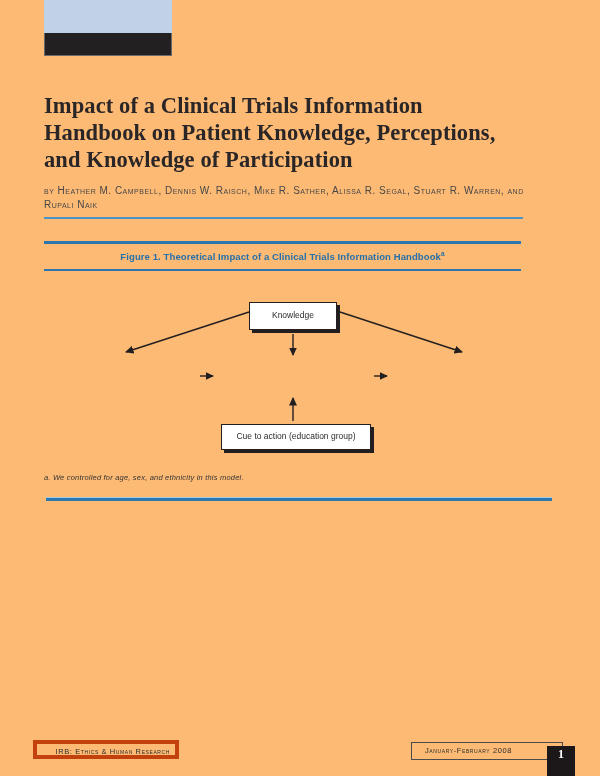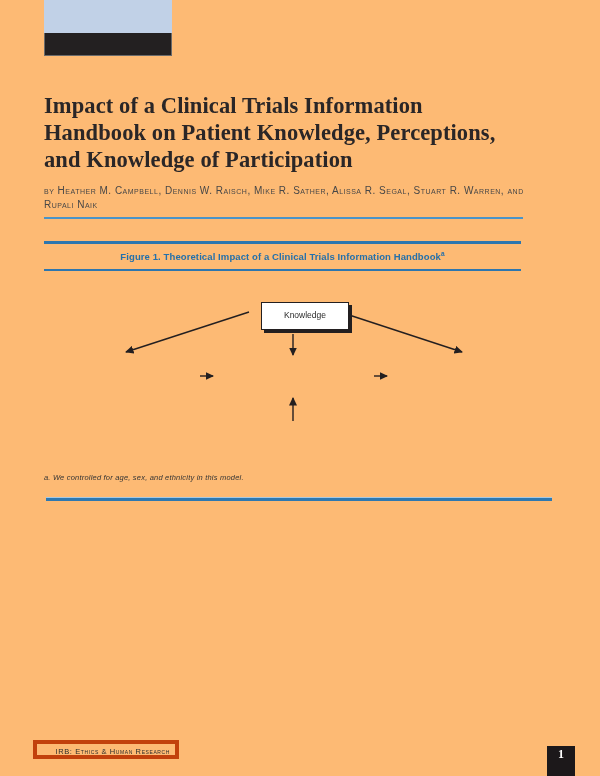--- a/index.html
+++ b/index.html
@@ -35,21 +35,21 @@
   }
   .fig-caption sup{font-size:6.5px;vertical-align:super;line-height:0;}
   
   .diagram-svg{position:absolute;left:0;top:0;width:600px;height:776px;pointer-events:none;}
   .node{
     position:absolute;background:#ffffff;border:1.4px solid #231f20;
     box-shadow:3px 3px 0 #231f20;box-sizing:border-box;
     display:flex;align-items:center;justify-content:center;text-align:center;
     font-size:8.5px;line-height:1.32;color:#2b2b2b;padding:2px 8px;
   }
-  .node-knowledge{left:261px;top:302px;width:88px;height:28px;}
+  .node-knowledge{left:249px;top:302px;width:88px;height:28px;}
   .node-understanding{left:46px;top:360px;width:150px;height:32px;}
   .node-risk{left:221px;top:360px;width:150px;height:32px;}
   .node-likelihood{left:394px;top:360px;width:150px;height:32px;}
   .node-cue{left:221px;top:424px;width:150px;height:26px;}
   
   .footnote{position:absolute;left:44px;top:473px;font-size:7.5px;color:#343434;letter-spacing:0.2px;font-style:italic;}
   
   .footer-journal{
     position:absolute;left:33px;top:740px;width:146px;height:19px;
     border:4px solid #c2410c;box-sizing:border-box;
@@ -102,21 +102,25 @@
     <line x1="340" y1="312" x2="462" y2="352" stroke="#231f20" stroke-width="1.4" marker-end="url(#ah)"></line>
     <line x1="293" y1="334" x2="293" y2="355" stroke="#231f20" stroke-width="1.4" marker-end="url(#ah)"></line>
     <line x1="293" y1="421" x2="293" y2="398" stroke="#231f20" stroke-width="1.4" marker-end="url(#ah)"></line>
     <line x1="200" y1="376" x2="213" y2="376" stroke="#231f20" stroke-width="1.4" marker-end="url(#ah)"></line>
     <line x1="374" y1="376" x2="387" y2="376" stroke="#231f20" stroke-width="1.4" marker-end="url(#ah)"></line>
   </svg>
 
   <div class="node node-knowledge">
     <span>Knowledge</span>
   </div>
+  <div class="node node-cue">
+    <span>Cue to action (education group)</span>
+  </div>
 
   <div class="footnote">a. We controlled for age, sex, and ethnicity in this model.</div>
 
   <div class="rule rule-bottom"></div>
 
   <div class="footer-journal">IRB: Ethics &amp; Human Research</div>
+  <div class="footer-issue">January-February 2008</div>
   <div class="page-number">1</div>
 
 </div>
 
 </body></html>

